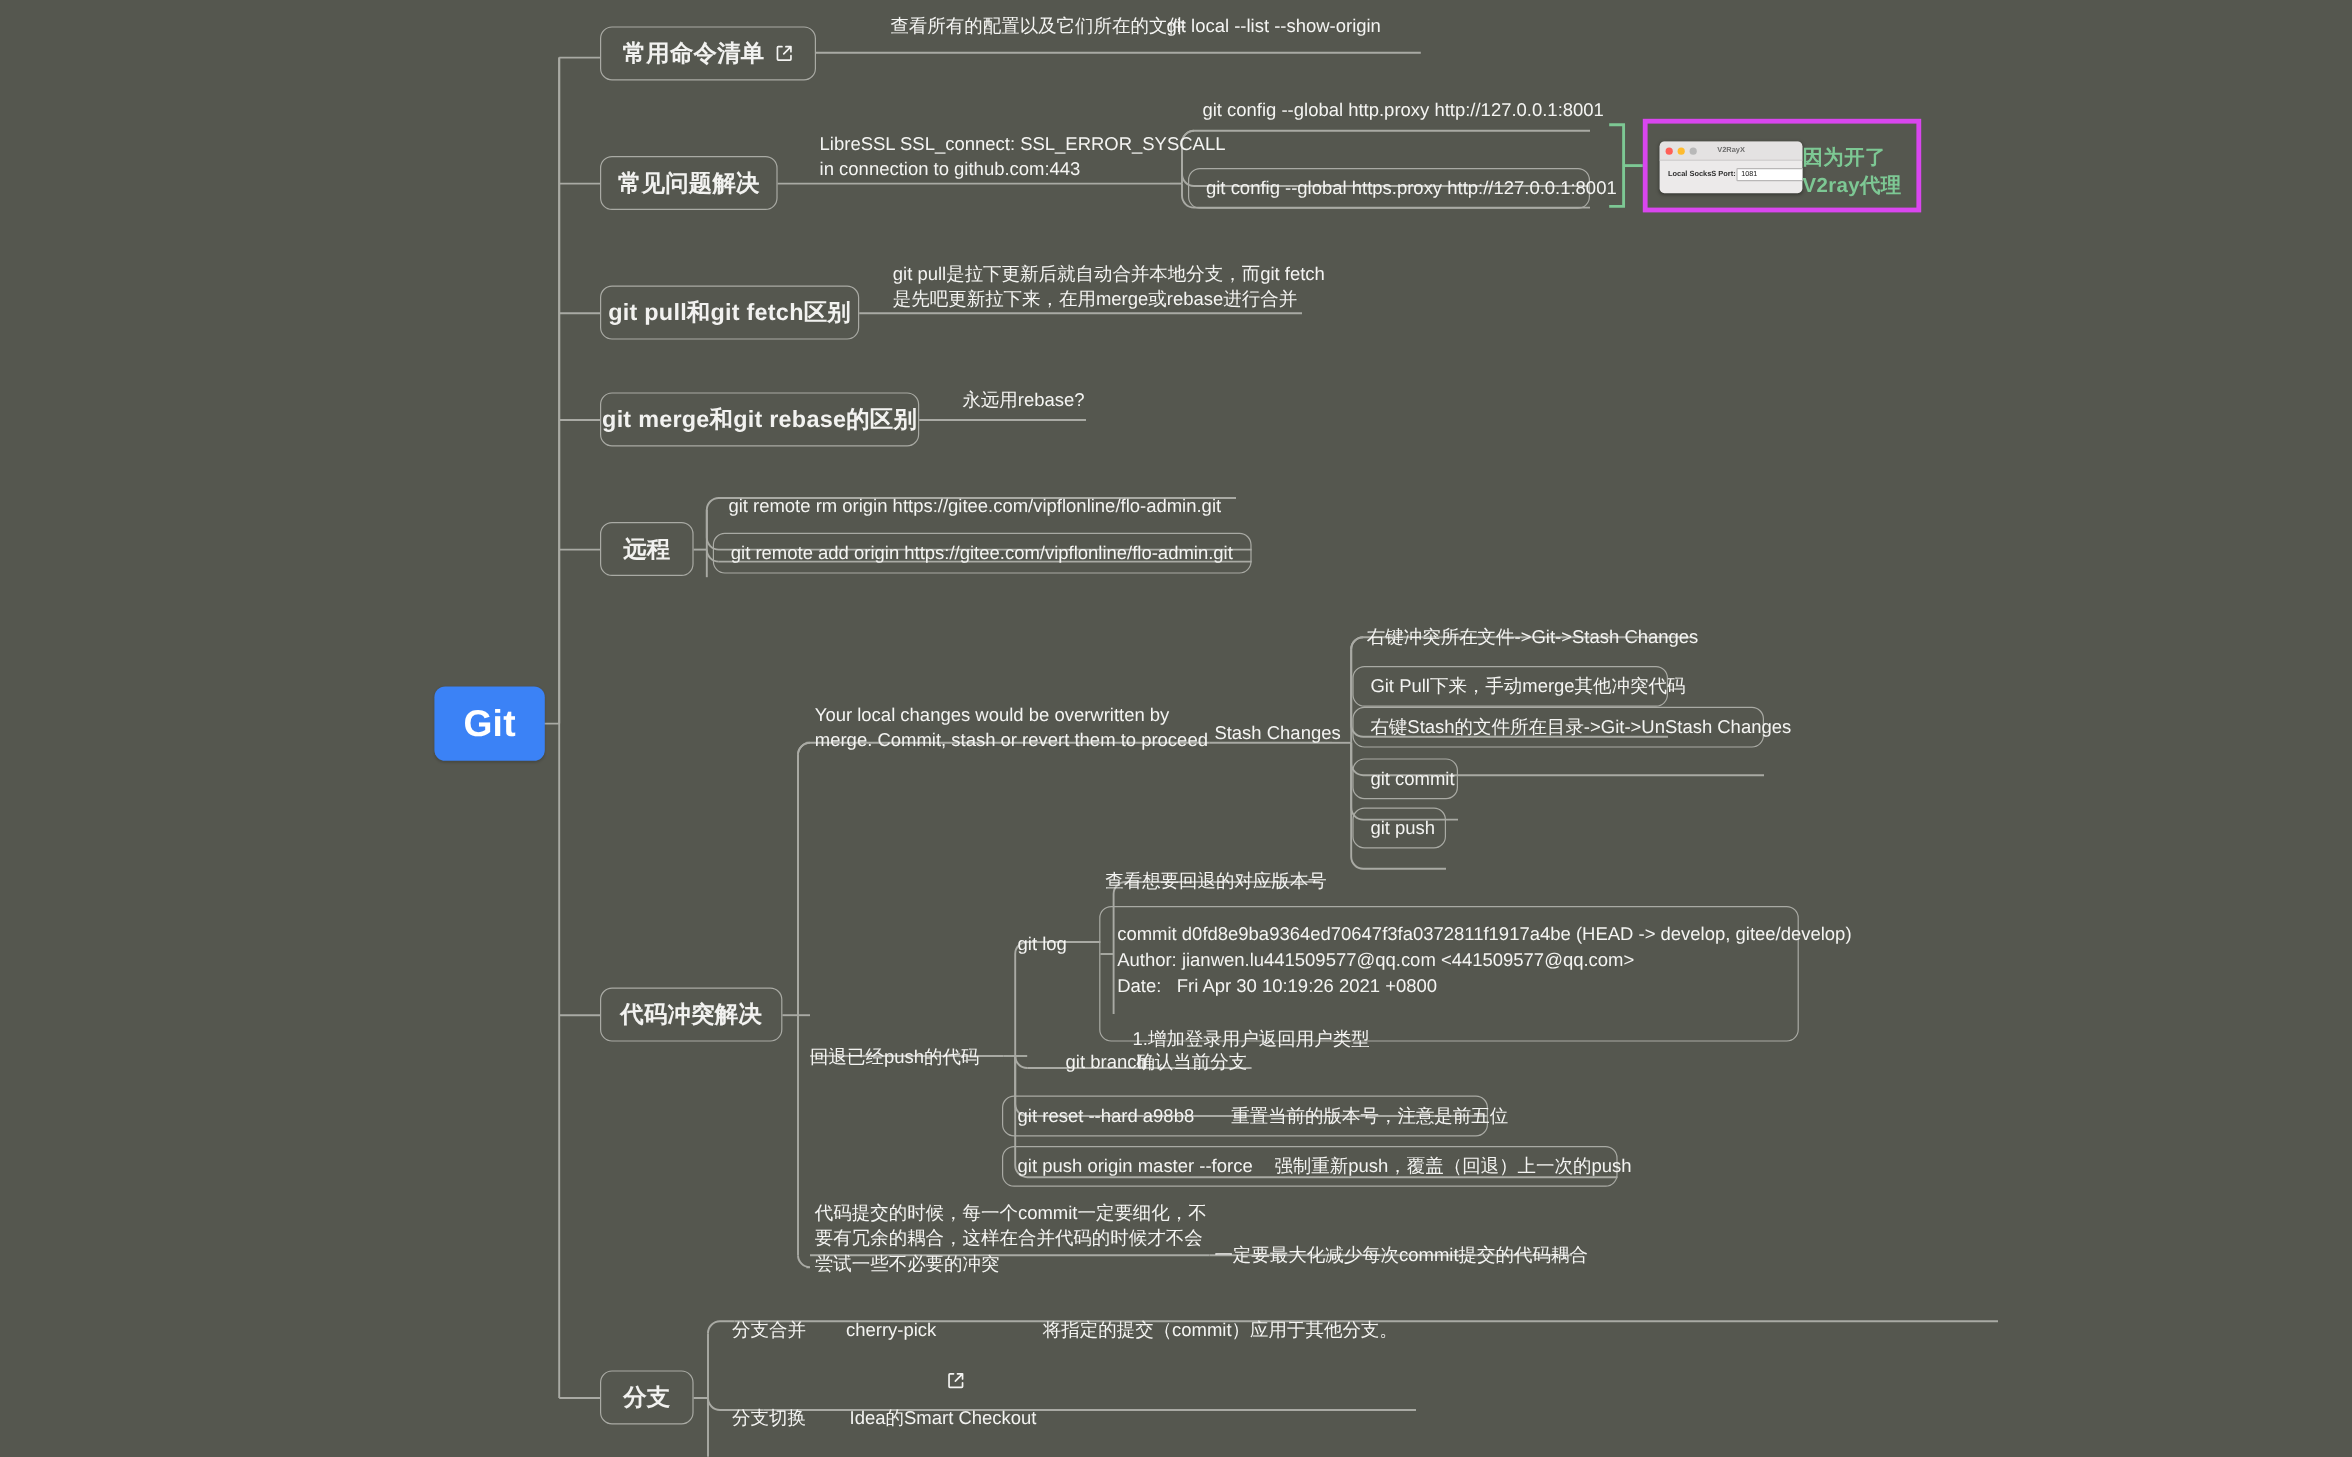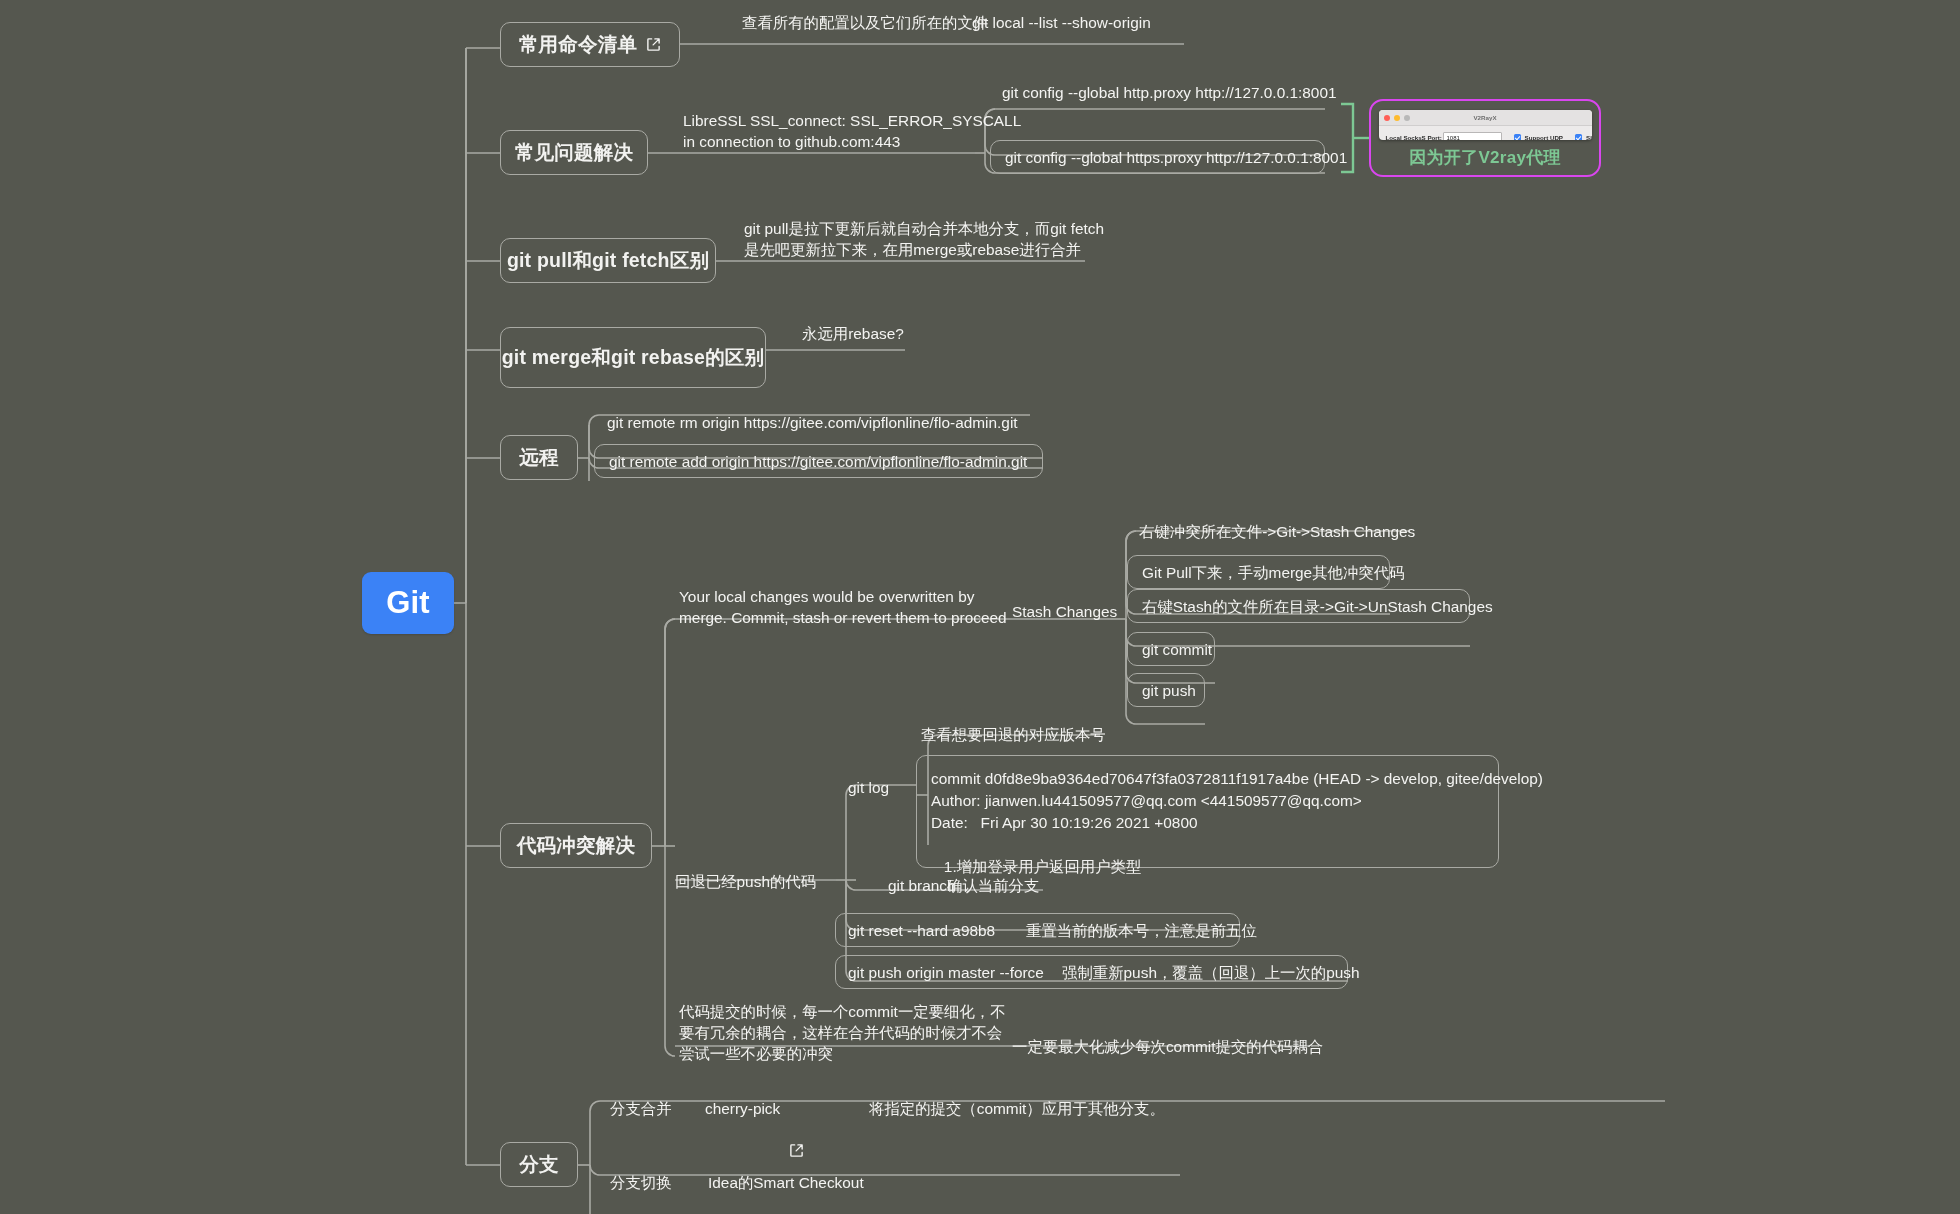--- a/index.html
+++ b/index.html
@@ -43,22 +43,22 @@
     padding:0 14px;font-size:15.4px;line-height:21px;
     white-space:pre;color:#f4f4f2;
   }
 
   .icon-ext{display:inline-block;width:15px;height:15px;margin-left:9px;vertical-align:-1px;}
   .icon-ext svg{display:block;}
 
   
   .v2note{
     position:absolute;box-sizing:border-box;
-    border:2px solid #d946ef;border-radius:14px;
-    display:flex;flex-direction:column;align-items:center;
+    border:4px solid #d946ef;border-radius:0;
+    display:flex;flex-direction:row;align-items:center;
     padding:9px 10px 6px 10px;background:transparent;
   }
   .v2cap{color:#7dc894;font-weight:bold;font-size:17px;margin-top:6px;letter-spacing:.3px;}
   .v2win{
     width:213px;background:#eceaea;border-radius:4px;overflow:hidden;
     box-shadow:0 1px 3px rgba(0,0,0,.35);
   }
   .v2title{
     height:15px;background:#e4e2e2;border-bottom:1px solid #d0cece;
     display:flex;align-items:center;padding:0 5px;position:relative;
@@ -199,21 +199,21 @@
   </div>
 
   <div class="node lvl1" style="left:500px;top:130px;width:148px;height:45px;">
     <span>常见问题解决</span>
   </div>
 
   <div class="node lvl1" style="left:500px;top:238px;width:216px;height:45px;">
     <span>git pull和git fetch区别</span>
   </div>
 
-  <div class="node lvl1" style="left:500px;top:327px;width:266px;height:61px;">
+  <div class="node lvl1" style="left:500px;top:327px;width:266px;height:45px;">
     <span>git merge和git rebase的区别</span>
   </div>
 
   <div class="node lvl1" style="left:500px;top:435px;width:78px;height:45px;">
     <span>远程</span>
   </div>
 
   <div class="node lvl1" style="left:500px;top:823px;width:152px;height:45px;">
     <span>代码冲突解决</span>
   </div>

